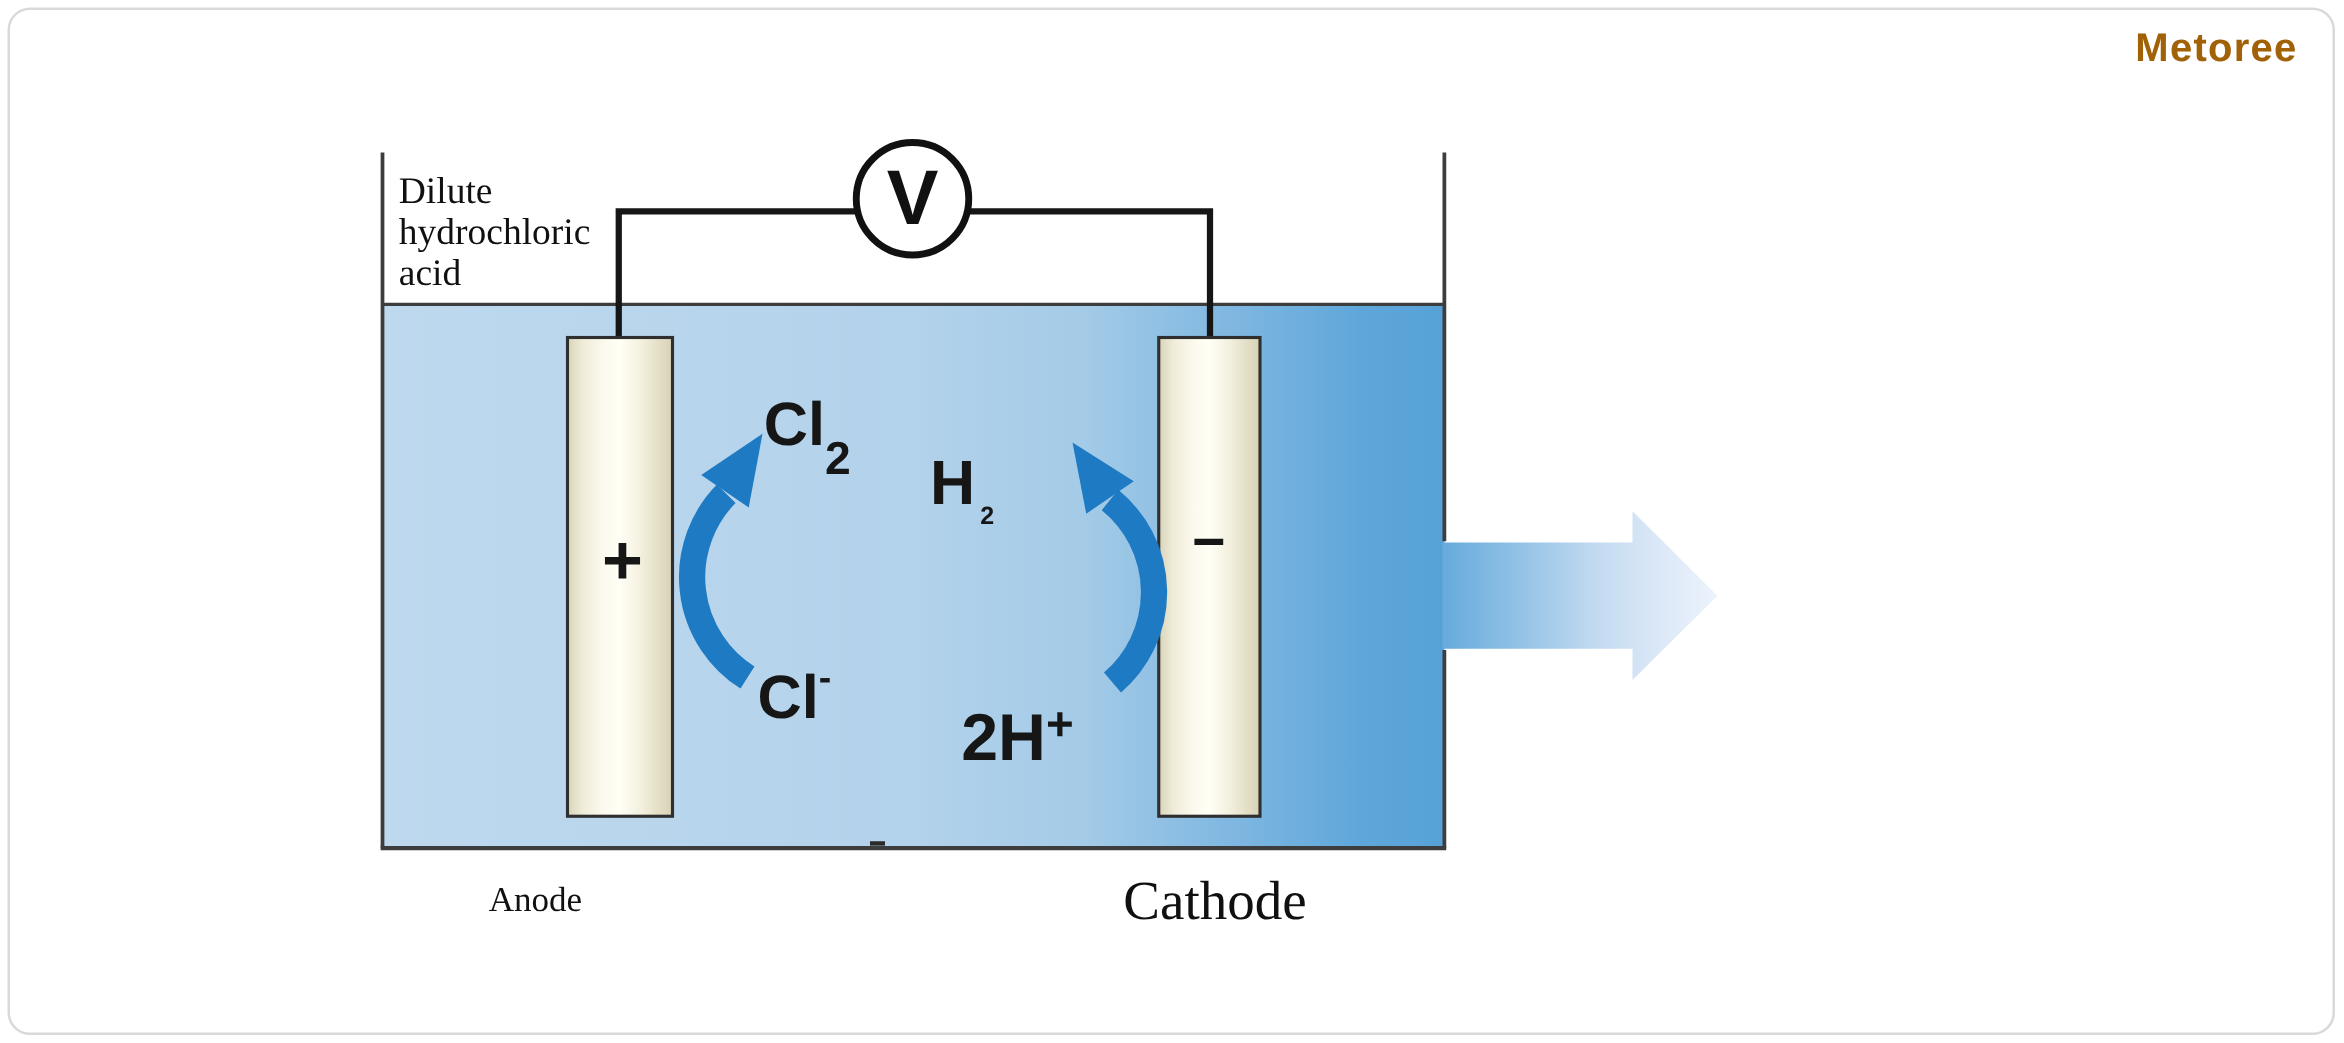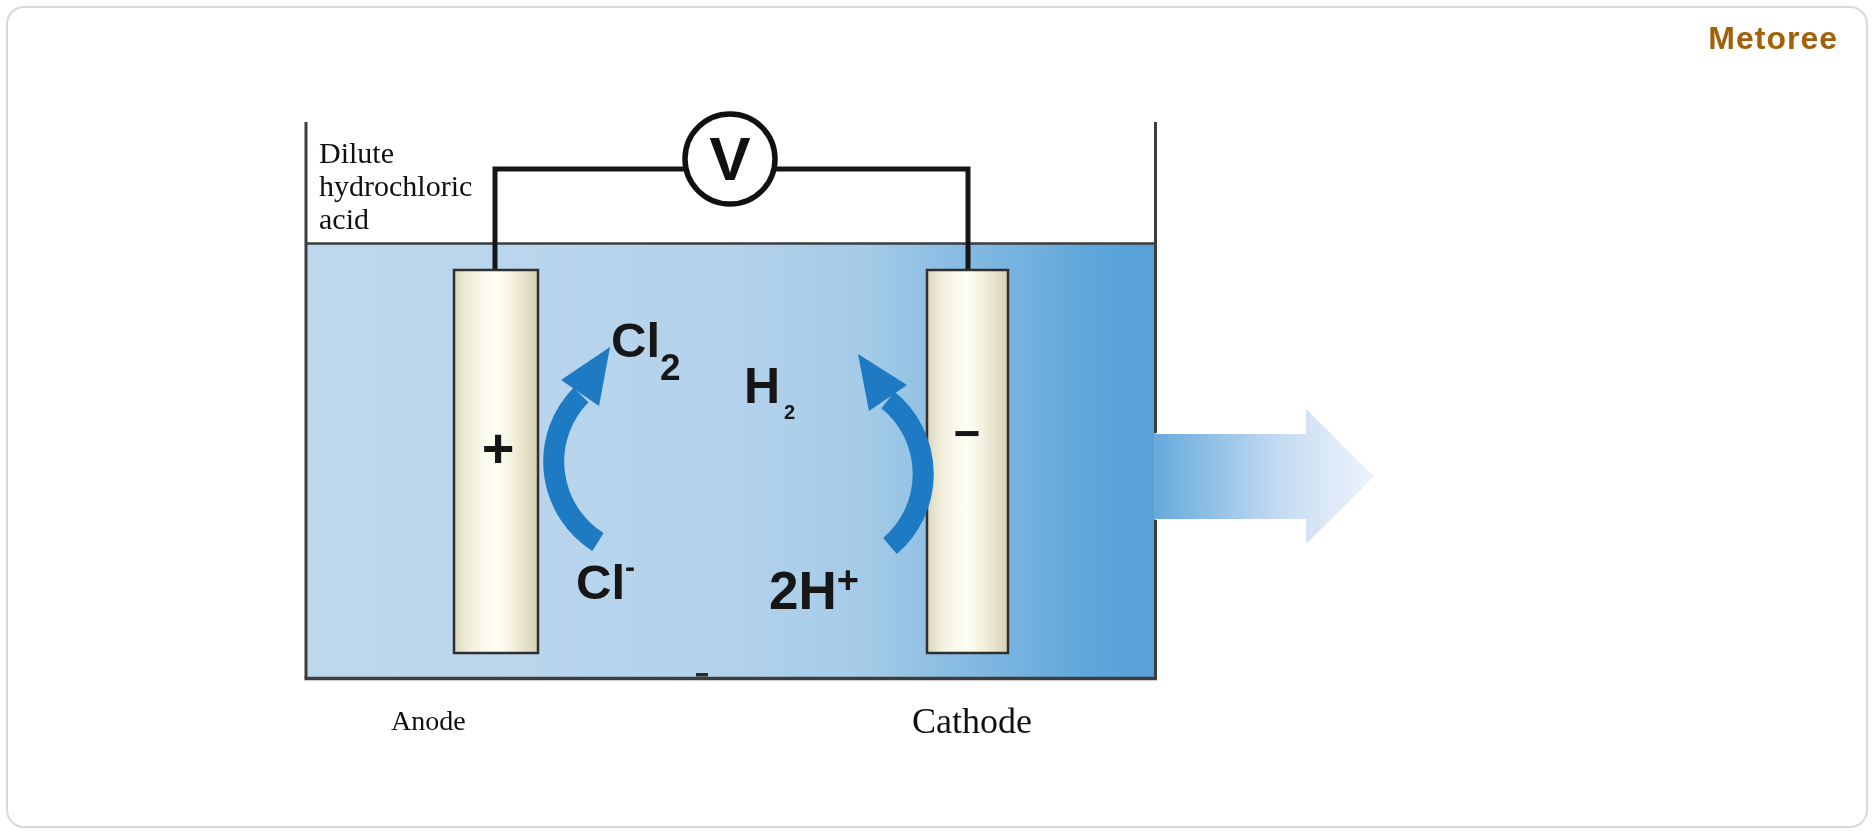--- a/index.html
+++ b/index.html
@@ -101,29 +101,29 @@
 
   <div class="vlabel">V</div>
 
   <div class="sign" style="left:468px;top:418px;width:60px;line-height:60px;font-size:56px;">+</div>
   <div class="sign" style="left:937px;top:404px;width:60px;line-height:58px;font-size:46px;">−</div>
 
   <div class="chem" style="left:583px;top:316px;font-size:49px;margin-left:28px;">
     <span>Cl</span><span style="font-size:37px;position:relative;top:23px;">2</span>
   </div>
 
-  <div class="chem" style="left:576px;top:534px;font-size:49px;margin-top:24px;">
+  <div class="chem" style="left:606px;top:534px;font-size:49px;">
     <span>Cl</span><span style="font-size:30px;position:relative;top:-22px;">-</span>
   </div>
 
   <div class="chem" style="left:744px;top:361px;font-size:50px;">
     <span>H</span><span style="font-size:20px;position:relative;top:16px;left:4px;">2</span>
   </div>
 
   <div class="chem" style="left:769px;top:564px;font-size:53px;">
     <span>2H</span><span style="font-size:38px;position:relative;top:-16px;">+</span>
   </div>
 
   <div class="label serif" style="left:391px;top:704px;width:180px;font-size:28px;line-height:34px;text-align:left;">Anode</div>
-  <div class="label serif" style="left:882px;top:704px;width:180px;font-size:36px;line-height:34px;text-align:center;">Cathode</div>
+  <div class="label serif" style="left:882px;top:704px;width:180px;font-size:44px;line-height:34px;text-align:center;">Cathode</div>
 
 
 </div>
 
 </body></html>

